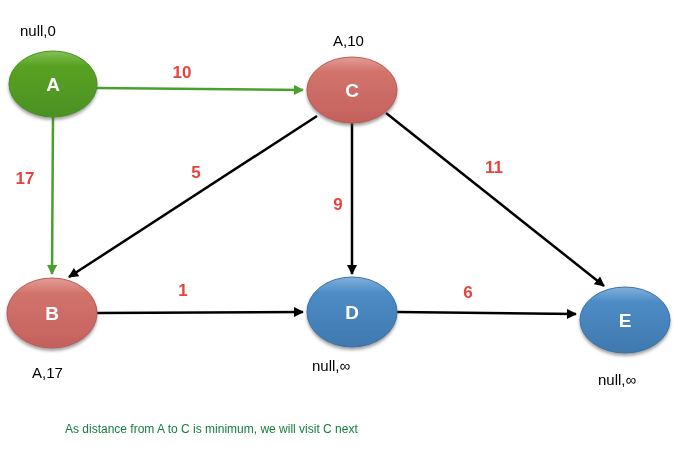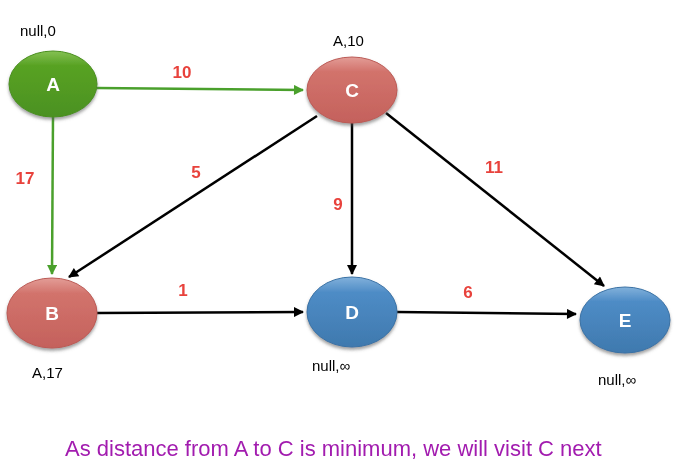--- a/index.html
+++ b/index.html
@@ -33,23 +33,23 @@
     font-family: "Liberation Sans", sans-serif;
     font-size: 17px;
     font-weight: bold;
     text-anchor: middle;
   }
   .edge-black { stroke: #000000; stroke-width: 2.5; }
   .edge-green { stroke: #4aa02c; stroke-width: 2.5; }
   #caption {
     position: absolute;
     left: 65px;
-    top: 436px;
-    font-size: 22px;
-    color: #a21caf;
+    top: 422px;
+    font-size: 12px;
+    color: #15803d;
     white-space: nowrap;
   }
 </style>
 </head>
 <body>
 
 <div id="stage">
   <svg width="700" height="469" viewBox="0 0 700 469">
     <defs>
       <linearGradient id="gradGreen" x1="0" y1="0" x2="0" y2="1">

